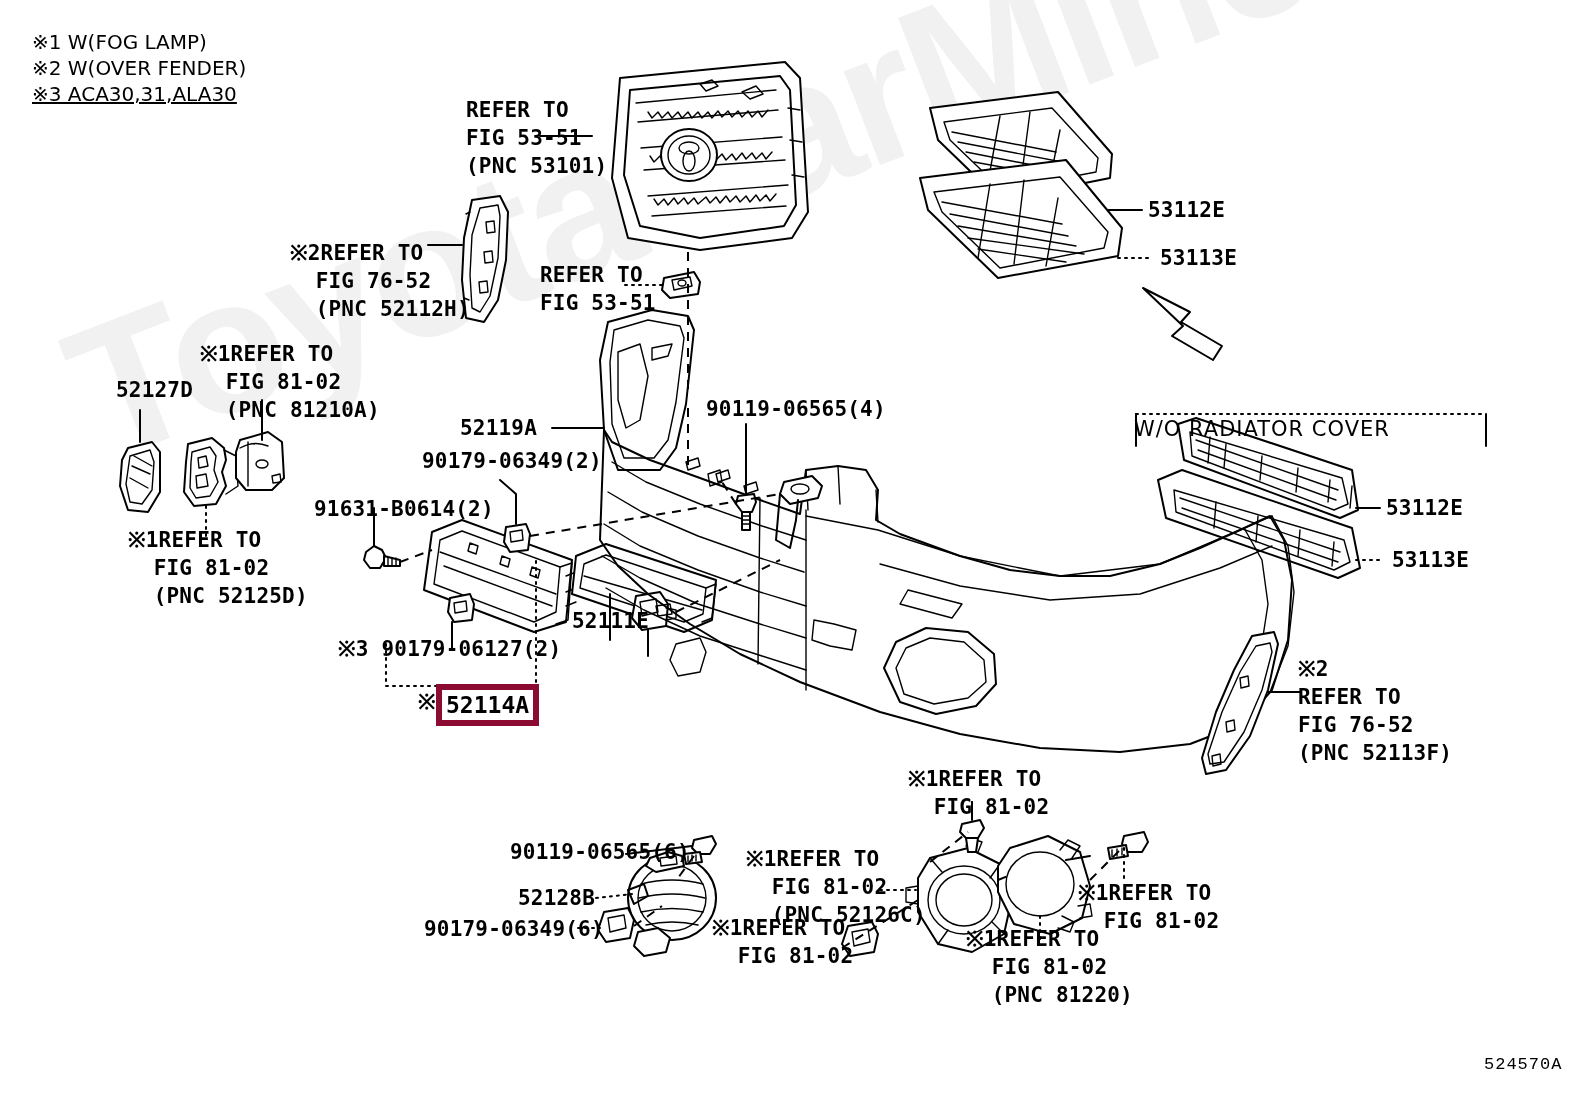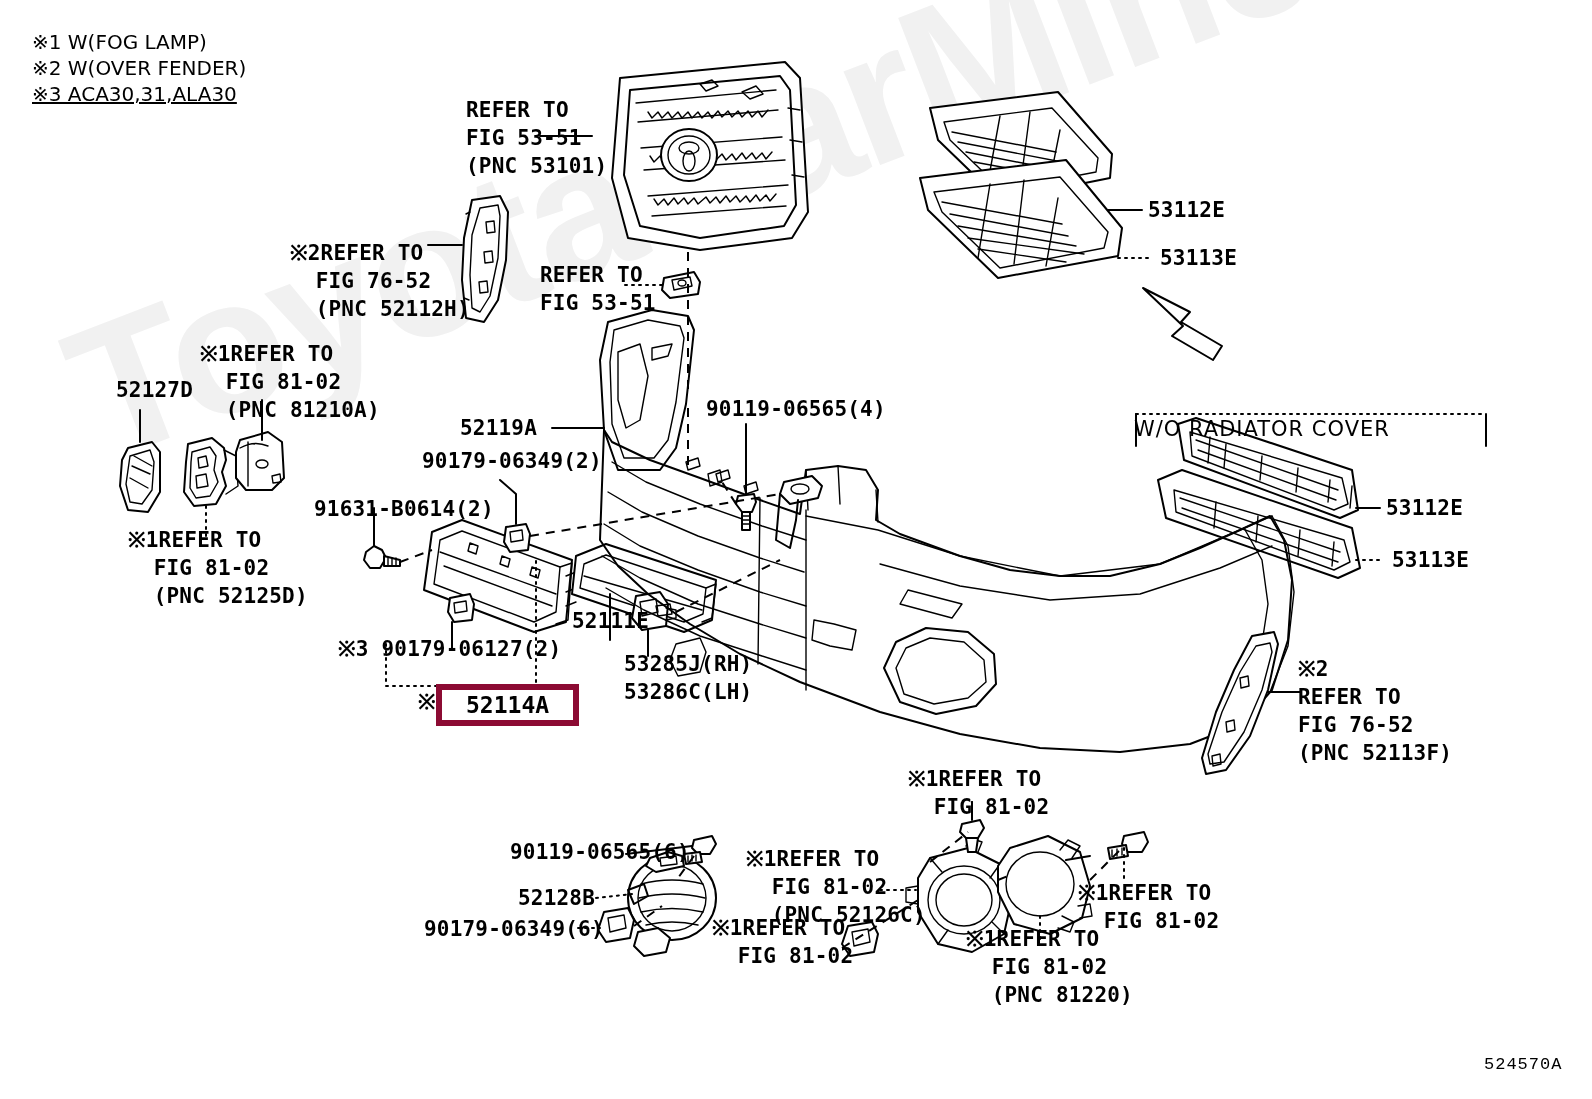--- a/index.html
+++ b/index.html
@@ -21,21 +21,21 @@
   .note{position:absolute;white-space:pre;font-size:20px;line-height:28px;
         font-weight:400;letter-spacing:0;
         font-family:"DejaVu Sans","Liberation Sans",sans-serif;}
   .head{position:absolute;white-space:pre;font-size:21px;letter-spacing:1px;
         font-family:"DejaVu Sans","Liberation Sans",sans-serif;margin-top:39px;}
   .fignum{position:absolute;font-size:17px;letter-spacing:1px;
           font-family:Liberation Mono, monospace;}
 
   
   .hl{position:absolute;border:6px solid #8c0b33;background:#fff;
-      padding:0 24px;font-size:23px;font-weight:700;line-height:30px;}
+      padding:0 4px;font-size:23px;font-weight:700;line-height:30px;}
 
   svg{position:absolute;left:0;top:0;width:1592px;height:1099px;
       overflow:visible;pointer-events:none;}
   svg .o{fill:none;stroke:#000;stroke-width:2;stroke-linejoin:round;stroke-linecap:round;}
   svg .t{fill:none;stroke:#000;stroke-width:1.4;stroke-linejoin:round;stroke-linecap:round;}
   svg .f{fill:#fff;stroke:#000;stroke-width:2;stroke-linejoin:round;}
   svg .dsh{fill:none;stroke:#000;stroke-width:2;stroke-dasharray:9 7;}
   svg .dtt{fill:none;stroke:#000;stroke-width:2;stroke-dasharray:2 5;stroke-linecap:round;}
 </style>
 </head>
@@ -379,22 +379,20 @@
   <div class="lbl" style="left:460px;top:414px;">52119A</div>
   <div class="lbl" style="left:706px;top:395px;">90119-06565(4)</div>
   <div class="lbl" style="left:414px;top:447px;margin-left:8px;">90179-06349(2)</div>
   <div class="lbl" style="left:314px;top:495px;">91631-B0614(2)</div>
   <div class="lbl" style="left:338px;top:635px;">※3 90179-06127(2)</div>
 
   <div class="lbl" style="left:418px;top:688px;">※3</div>
   <div class="hl" style="left:436px;top:684px;">52114A</div>
 
   <div class="lbl" style="left:572px;top:607px;">52111E</div>
-  <div class="lbl" style="left:624px;top:650px;">53285J(RH)
-53286C(LH)</div>
 
   <div class="lbl" style="left:1298px;top:655px;">※2
 REFER TO
 FIG 76-52
 (PNC 52113F)</div>
 
   <div class="lbl" style="left:510px;top:838px;">90119-06565(6)</div>
   <div class="lbl" style="left:518px;top:884px;">52128B</div>
   <div class="lbl" style="left:424px;top:915px;">90179-06349(6)</div>
   <div class="lbl" style="left:746px;top:845px;">※1REFER TO

